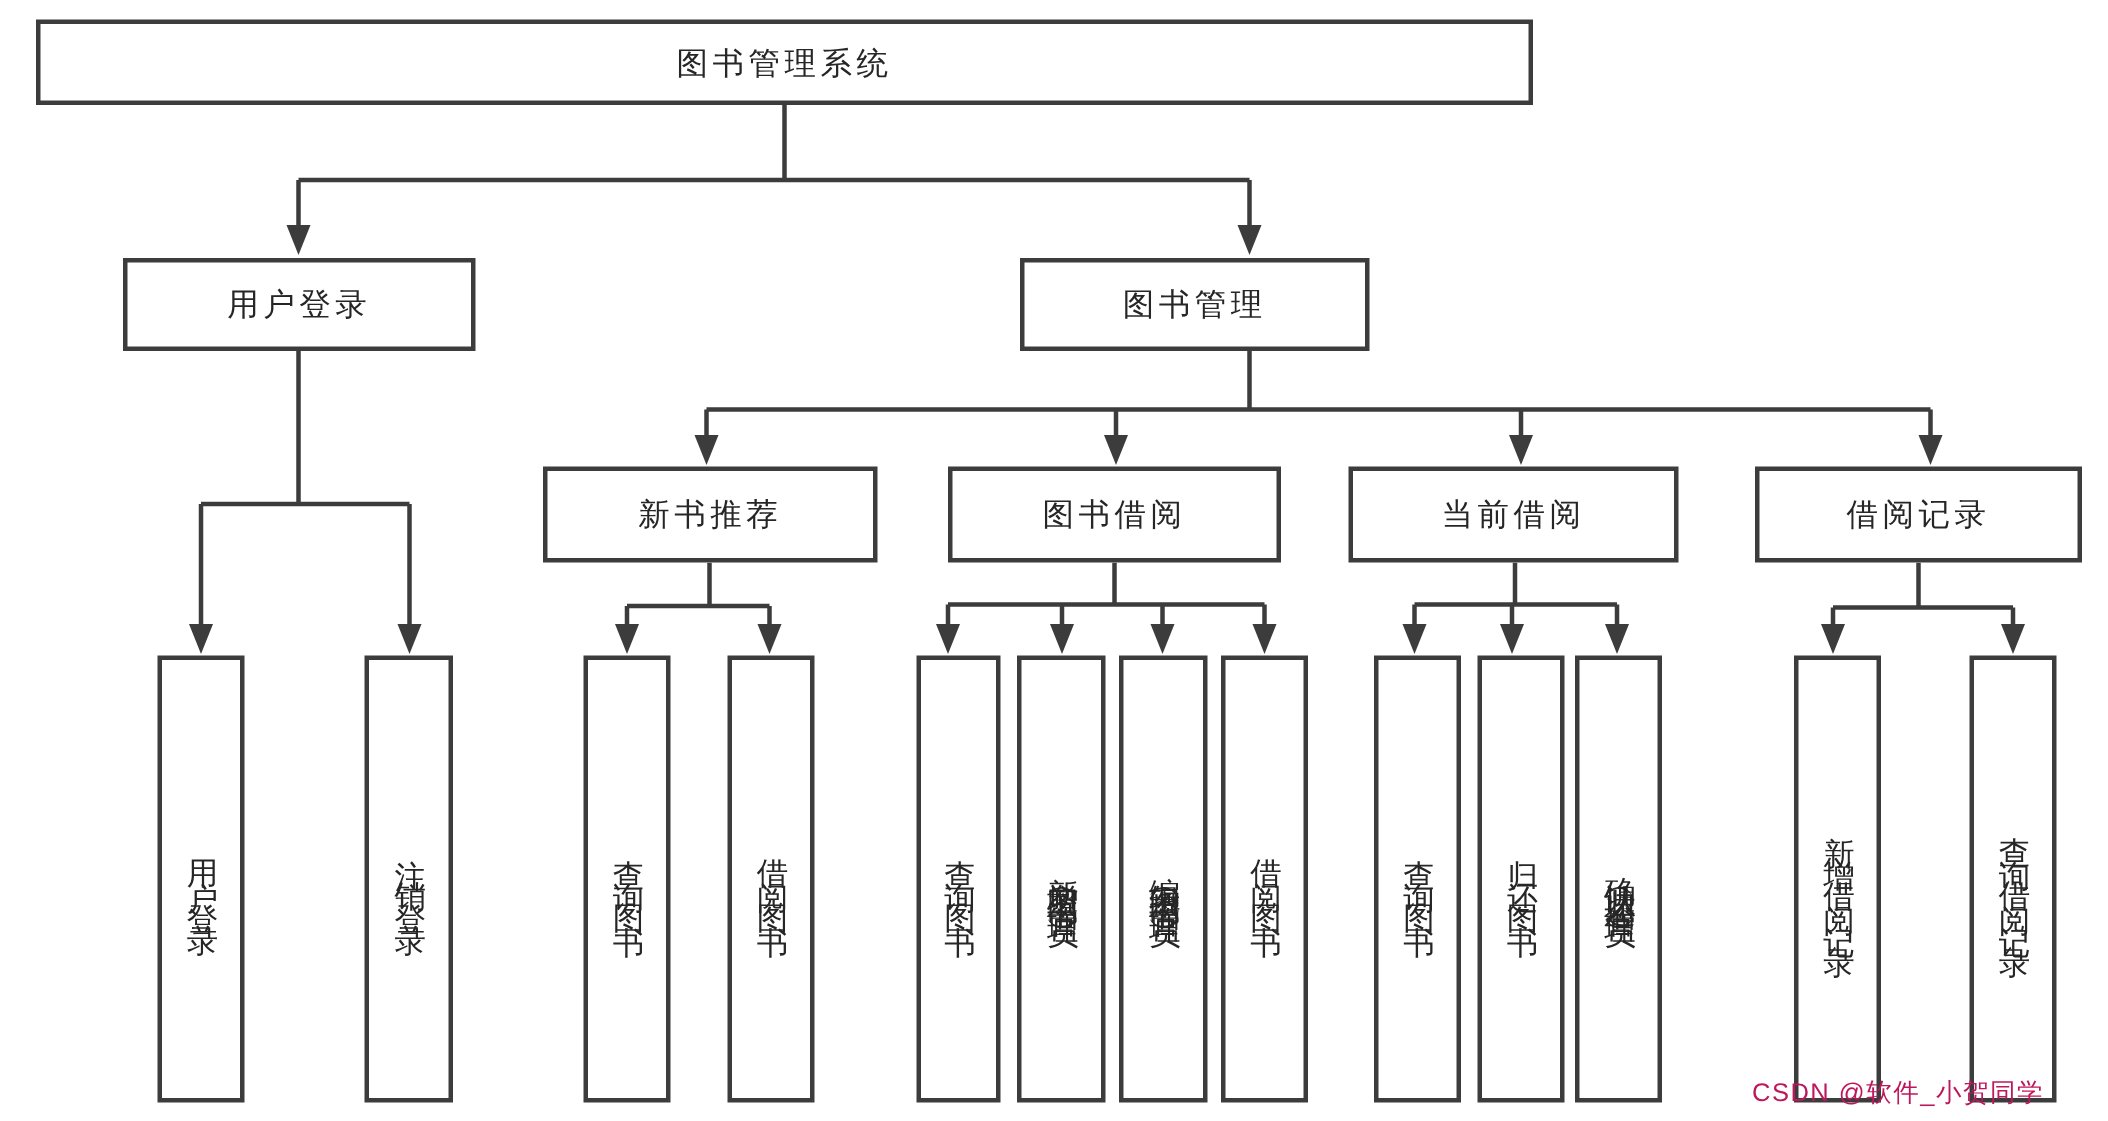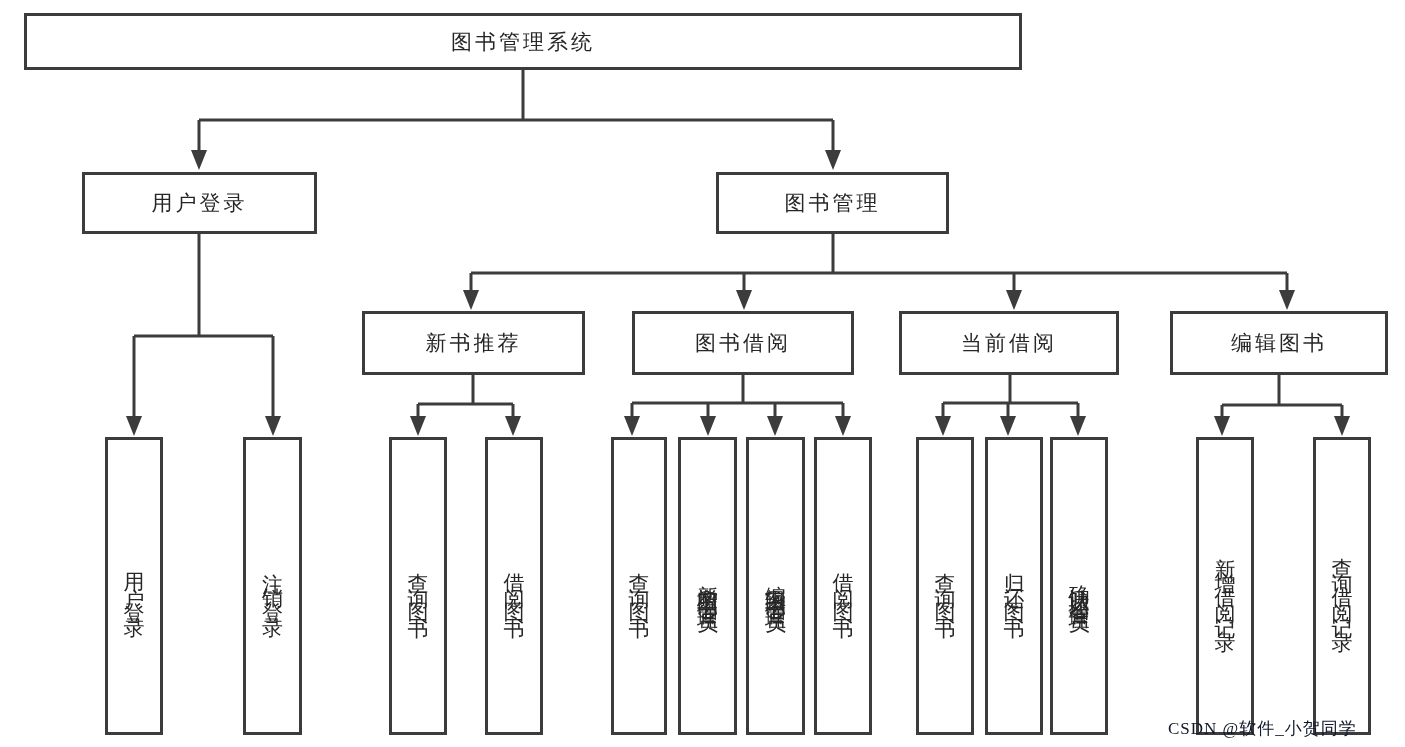--- a/index.html
+++ b/index.html
@@ -1,34 +1,34 @@
 <!DOCTYPE html>
 <html><head>
 <meta charset="utf-8">
 <style>
   html,body{margin:0;padding:0;background:#ffffff;}
   .stage{
     position:relative;width:1405px;height:747px;background:#ffffff;overflow:hidden;
-    font-family:Liberation Serif, serif;
+    font-family:Liberation Sans, sans-serif;
   }
   .connectors{position:absolute;left:0;top:0;z-index:1;}
   .box{
     position:absolute;background:#ffffff;border:3px solid #3c3c3c;box-sizing:border-box;
     display:flex;align-items:center;justify-content:center;
     color:#262626;z-index:2;
   }
   .hbox{font-size:21px;letter-spacing:3px;white-space:nowrap;}
   .leaf{
     writing-mode:vertical-rl;text-orientation:mixed;
     font-size:21px;letter-spacing:15px;
   }
   .leaf.long{letter-spacing:4px;}
   .watermark{
     position:absolute;left:1168px;top:717px;width:232px;
-    z-index:5;color:#0f172a;font-size:17px;letter-spacing:1px;white-space:nowrap;
+    z-index:5;color:#be185d;font-size:17px;letter-spacing:1px;white-space:nowrap;
   }
 </style>
 </head>
 <body>
 
 <div class="stage">
 
   <svg class="connectors" width="1405" height="747" viewBox="0 0 1405 747">
     <g stroke="#3c3c3c" stroke-width="3" fill="none">
 
@@ -65,26 +65,26 @@
       <polygon points="1000,416 1016,416 1008,436"></polygon>
       <polygon points="1070,416 1086,416 1078,436"></polygon>
       <polygon points="1214,416 1230,416 1222,436"></polygon>
       <polygon points="1334,416 1350,416 1342,436"></polygon>
     </g>
   </svg>
 
   <div class="box hbox" style="left:24px;top:13px;width:998px;height:57px;">图书管理系统</div>
 
   <div class="box hbox" style="left:82px;top:172px;width:235px;height:62px;">用户登录</div>
-  <div class="box hbox" style="left:716px;top:172px;width:233px;height:62px;">图书管理</div>
+  <div class="box hbox" style="left:680px;top:172px;width:233px;height:62px;">图书管理</div>
 
   <div class="box hbox" style="left:632px;top:311px;width:222px;height:64px;">图书借阅</div>
   <div class="box hbox" style="left:362px;top:311px;width:223px;height:64px;">新书推荐</div>
   <div class="box hbox" style="left:899px;top:311px;width:220px;height:64px;text-align:center;">当前借阅</div>
-  <div class="box hbox" style="left:1170px;top:311px;width:218px;height:64px;">编辑图书</div>
+  <div class="box hbox" style="left:1170px;top:311px;width:218px;height:64px;">借阅记录</div>
 
   <div class="box leaf" style="left:105px;top:437px;width:58px;height:298px;">用户登录</div>
   <div class="box leaf" style="left:243px;top:437px;width:59px;height:298px;">注销登录</div>
 
   <div class="box leaf" style="left:389px;top:437px;width:58px;height:298px;">查询图书</div>
   <div class="box leaf" style="left:485px;top:437px;width:58px;height:298px;">借阅图书</div>
 
   <div class="box leaf" style="left:611px;top:437px;width:56px;height:298px;">查询图书</div>
   <div class="box leaf long" style="left:678px;top:437px;width:59px;height:298px;">新增图书（管理员）</div>
   <div class="box leaf long" style="left:746px;top:437px;width:59px;height:298px;">编辑图书（管理员）</div>

